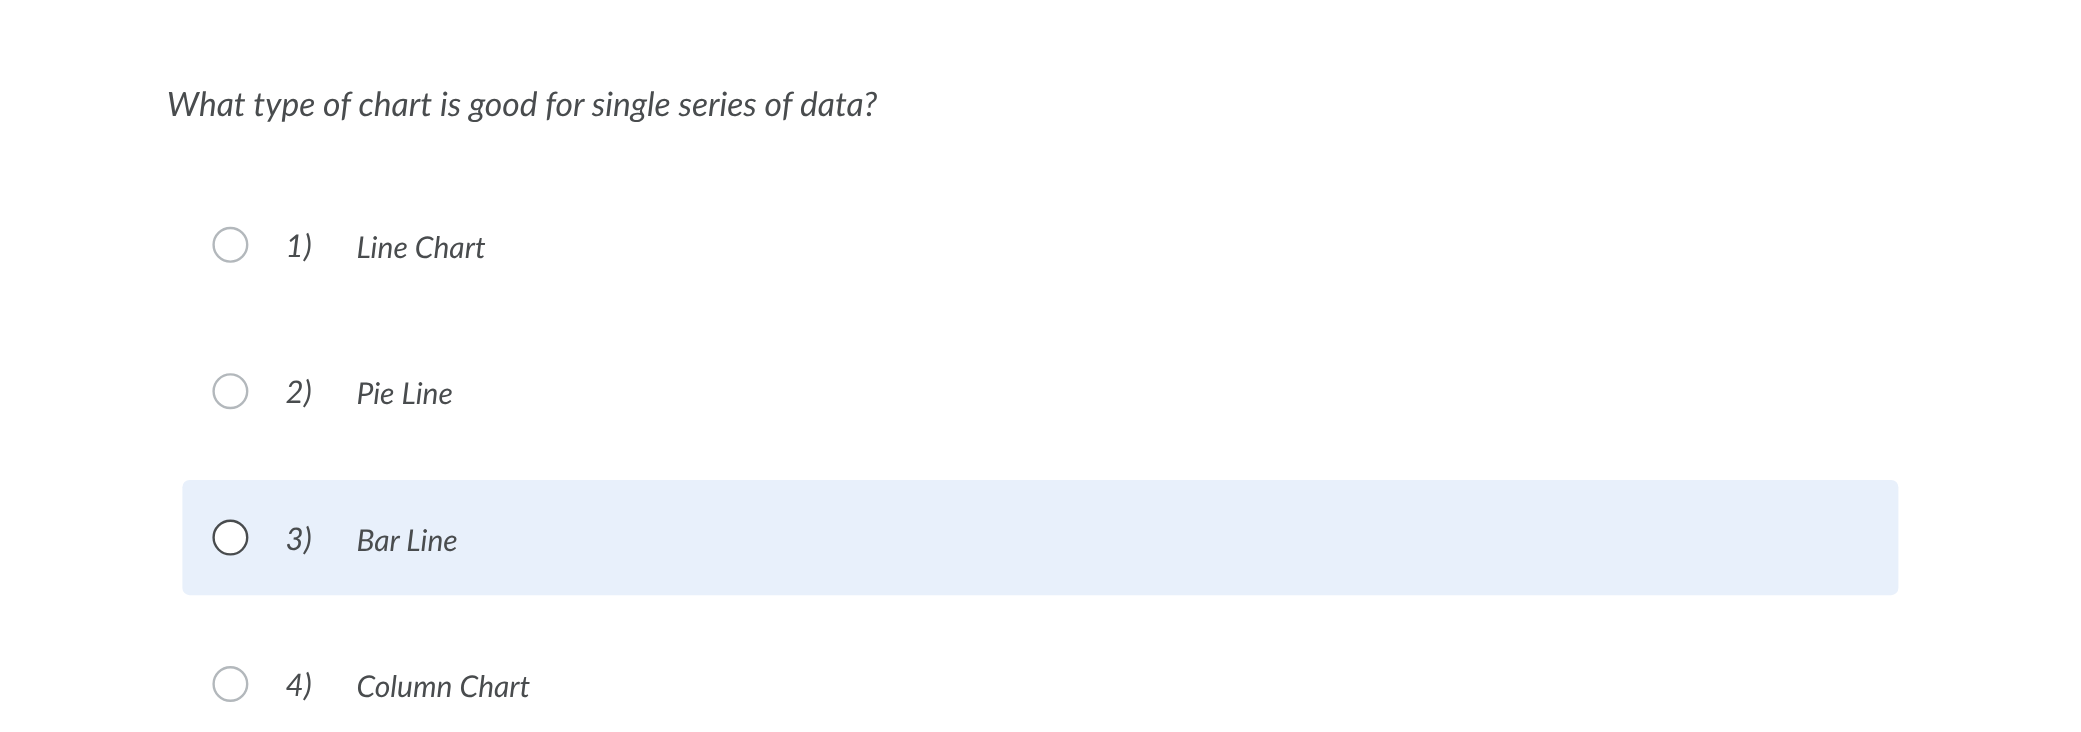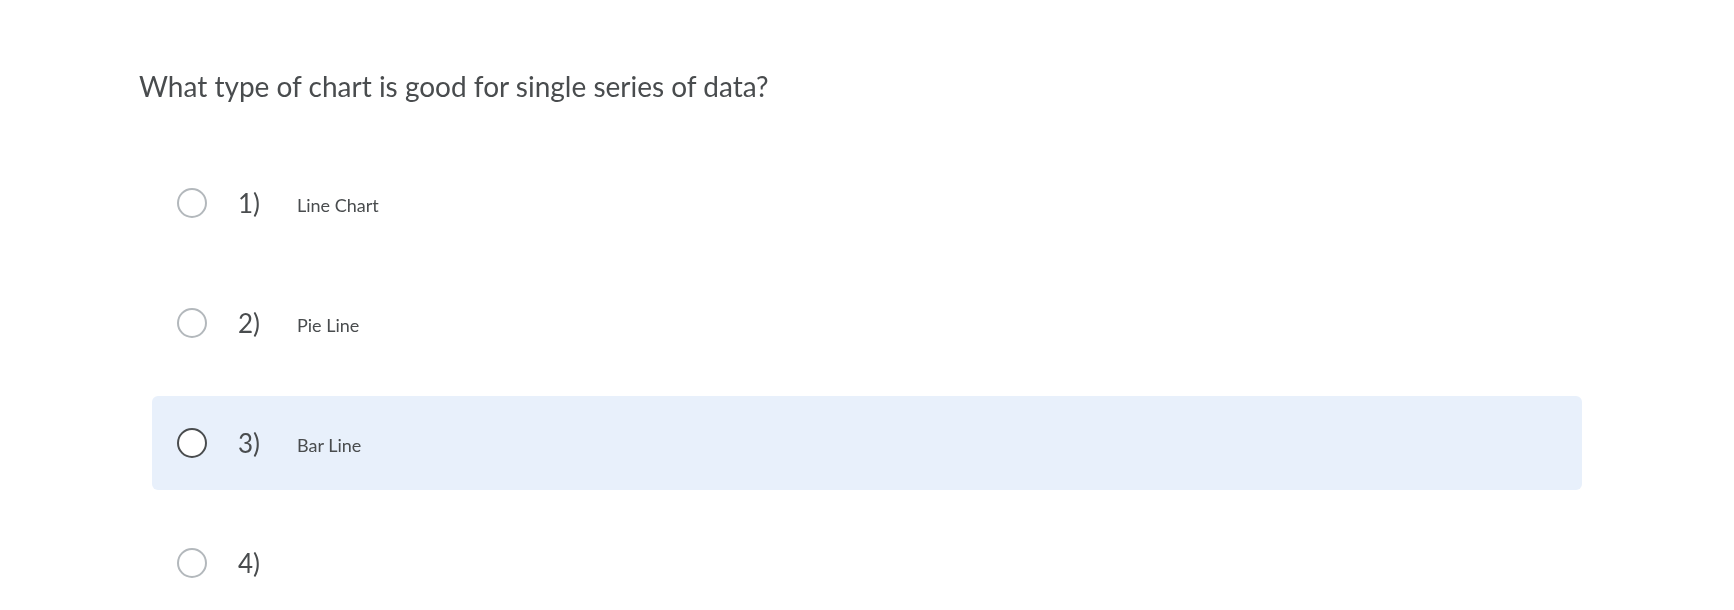--- a/index.html
+++ b/index.html
@@ -1,18 +1,19 @@
 <!DOCTYPE html>
 <html><head>
   <meta charset="utf-8">
   <style>
     * {
       margin: 13px;
       padding: 0;
       box-sizing: border-box;
+      font-style: italic;
     }
     body {
       font-family: -apple-system, BlinkMacSystemFont, "Segoe UI", "Lato", "Helvetica Neue", Arial, sans-serif;
       background: #ffffff;
       padding: 30px 100px;
       color: #494c4e;
     }
     .question-text {
       font-size: 28px;
       color: #494c4e;
@@ -59,21 +60,21 @@
       display: block;
     }
     .option-number {
       font-size: 26px;
       color: #494c4e;
       margin-right: 12px;
       font-weight: 400;
       min-width: 34px;
     }
     .option-label {
-      font-size: 18px;
+      font-size: 25px;
       color: #494c4e;
       font-weight: 400;
       padding-top: 4px;
     }
   </style>
 </head>
 <body>
 
 <div class="question-text">What type of chart is good for single series of data?</div>
 
@@ -101,15 +102,16 @@
     </div>
     <span class="option-number">3)</span>
     <span class="option-label">Bar Line</span>
   </div>
 
   <div class="option-row">
     <div class="radio">
       
     </div>
     <span class="option-number">4)</span>
+    <span class="option-label">Column Chart</span>
   </div>
 
 </div>
 
 </body></html>

